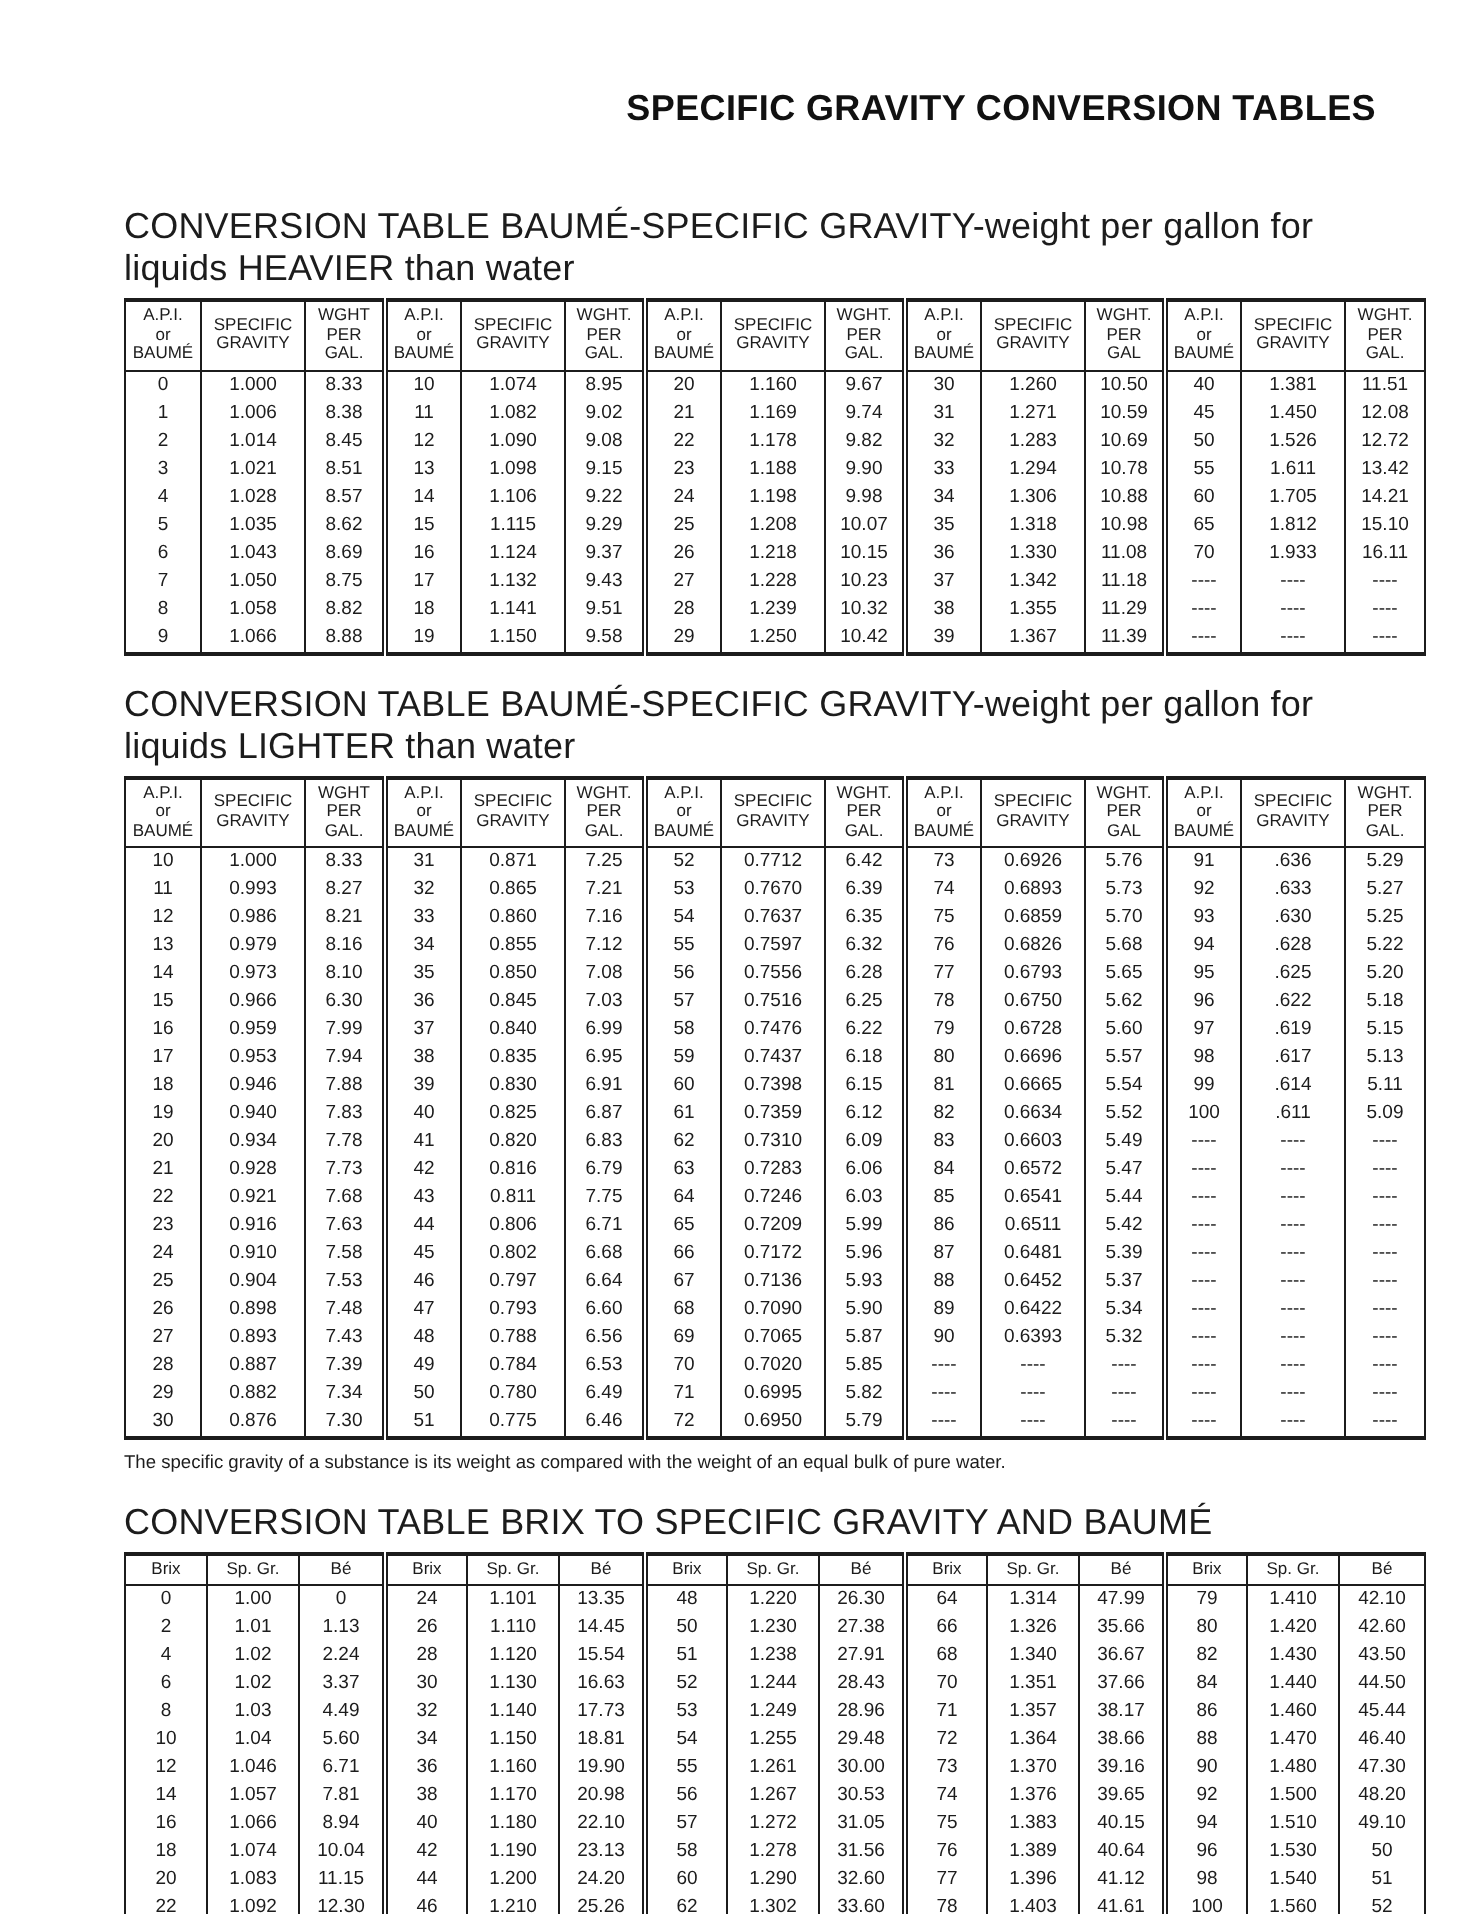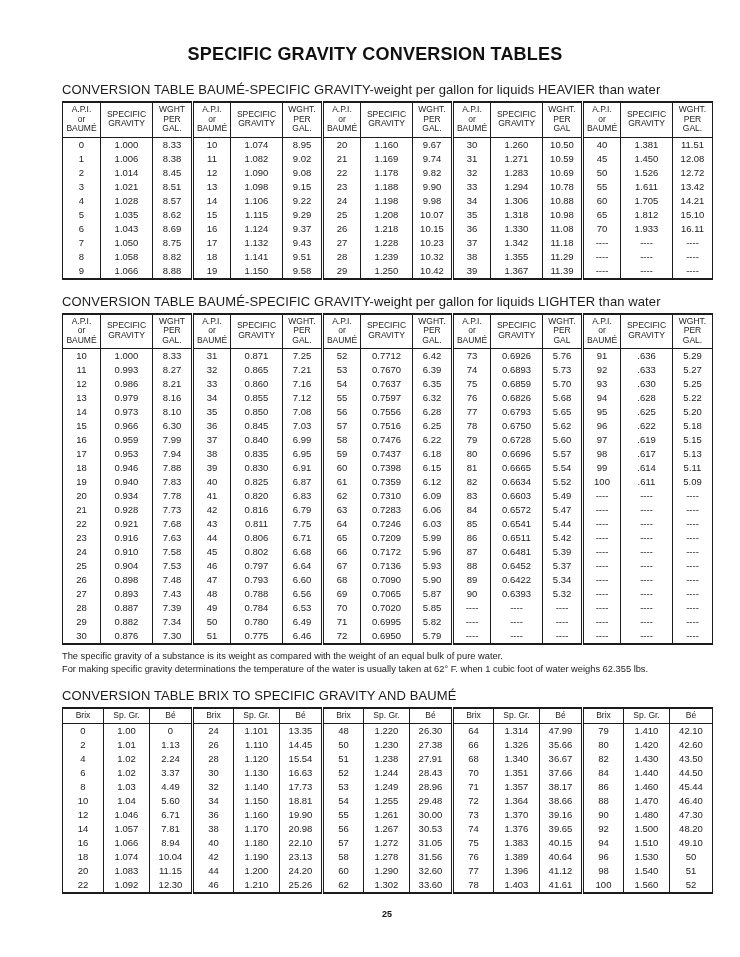--- a/index.html
+++ b/index.html
@@ -1,19 +1,19 @@
 <!DOCTYPE html>
 <html><head>
 <meta charset="utf-8">
 <style>
   html,body{margin:0;padding:0;background:#e8e8e8;}
   body{width:740px;height:957px;background:#ffffff;font-family:"Liberation Sans",sans-serif;color:#1c1c1c;overflow:hidden;}
   .content{width:650px;margin-left:62px;}
-  .page-title{padding-top:44px;text-align:center;padding-right:24px;font-size:18px;font-weight:bold;letter-spacing:.2px;color:#111;margin-bottom:17px;}
-  .table-heading{font-size:13px;color:#1c1c1c;margin:0 0 4px 0;letter-spacing:.1px;}
+  .page-title{padding-top:44px;text-align:right;padding-right:24px;font-size:18px;font-weight:bold;letter-spacing:.2px;color:#111;margin-bottom:38px;}
+  .table-heading{font-size:18px;color:#1c1c1c;margin:0 0 4px 0;letter-spacing:.1px;}
   table.conv{width:650px;border-collapse:collapse;table-layout:fixed;border-top:2px solid #1c1c1c;border-bottom:2px solid #1c1c1c;border-left:1px solid #1c1c1c;border-right:1px solid #1c1c1c;}
   table.conv th{font-size:8.5px;font-weight:normal;line-height:1.12;padding:2px 0 3px 0;vertical-align:middle;white-space:pre-line;border-bottom:1.5px solid #1c1c1c;border-left:1px solid #1c1c1c;text-align:center;}
   table.conv td{font-size:9.5px;text-align:center;height:14px;padding:0;border-left:1px solid #1c1c1c;line-height:14px;white-space:nowrap;}
   table.conv th:first-child,table.conv td:first-child{border-left:none;}
   table.conv .ge{border-left:3px double #1c1c1c;}
   col.c-bau{width:38px;} col.c-spg{width:52px;} col.c-wgt{width:40px;}
   col.c-brix{width:41px;} col.c-spg3{width:46px;} col.c-be{width:43px;}
   .t2-block{margin-top:14px;}
   .notes{margin-top:5px;font-size:9.3px;line-height:12.4px;color:#1c1c1c;}
   .t3-heading{margin-top:13px;}
@@ -684,21 +684,20 @@
             <td class="ge">----</td>
             <td>----</td>
             <td>----</td>
           </tr>
         </tbody>
     </table>
   </div>
 
   <div class="notes">
     <div>The specific gravity of a substance is its weight as compared with the weight of an equal bulk of pure water.</div>
-    <div>For making specific gravity determinations the temperature of the water is usually taken at 62° F. when 1 cubic foot of water weighs 62.355 lbs.</div>
   </div>
 
   <div class="table-heading t3-heading">CONVERSION TABLE BRIX TO SPECIFIC GRAVITY AND BAUMÉ</div>
   <table class="conv">
     <colgroup>
       <col class="c-brix">
         <col class="c-spg3">
         <col class="c-be">
       <col class="c-brix">
         <col class="c-spg3">

